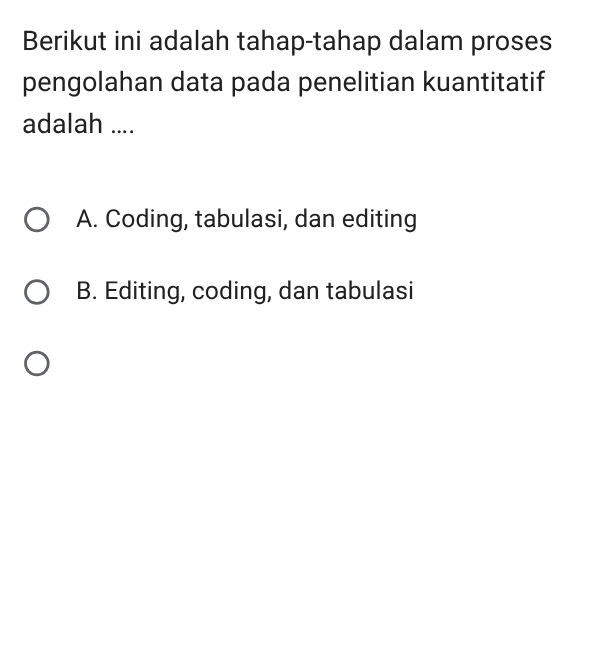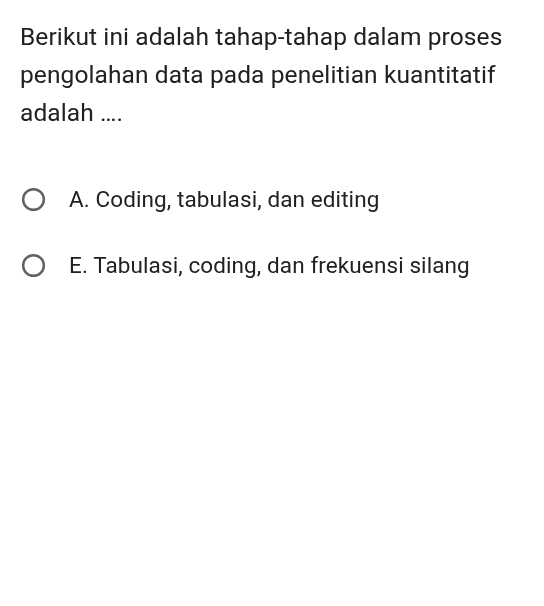--- a/index.html
+++ b/index.html
@@ -62,25 +62,32 @@
 
   <div class="option">
     <span class="radio">
       <svg viewBox="0 0 24 24">
           <circle cx="12" cy="12" r="9.2" fill="none" stroke="#5f6368" stroke-width="2.2"></circle>
         </svg>
     </span>
     <span class="option-label">A. Coding, tabulasi, dan editing</span>
   </div>
 
+  <div class="option">
+    <span class="radio">
+      <svg viewBox="0 0 24 24">
+          <circle cx="12" cy="12" r="9.2" fill="none" stroke="#5f6368" stroke-width="2.2"></circle>
+        </svg>
+    </span>
+    <span class="option-label">B. Editing, coding, dan tabulasi</span>
+  </div>
 
 
 
   <div class="option">
     <span class="radio">
       <svg viewBox="0 0 24 24">
           <circle cx="12" cy="12" r="9.2" fill="none" stroke="#5f6368" stroke-width="2.2"></circle>
         </svg>
     </span>
-    <span class="option-label">E. Tabulasi, coding, dan frekuensi silang</span>
   </div>
 
 </div>
 
 </body></html>

